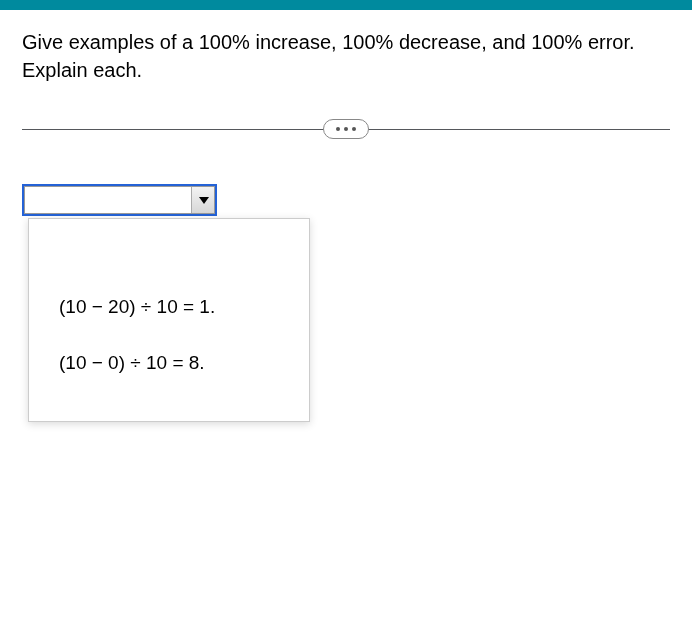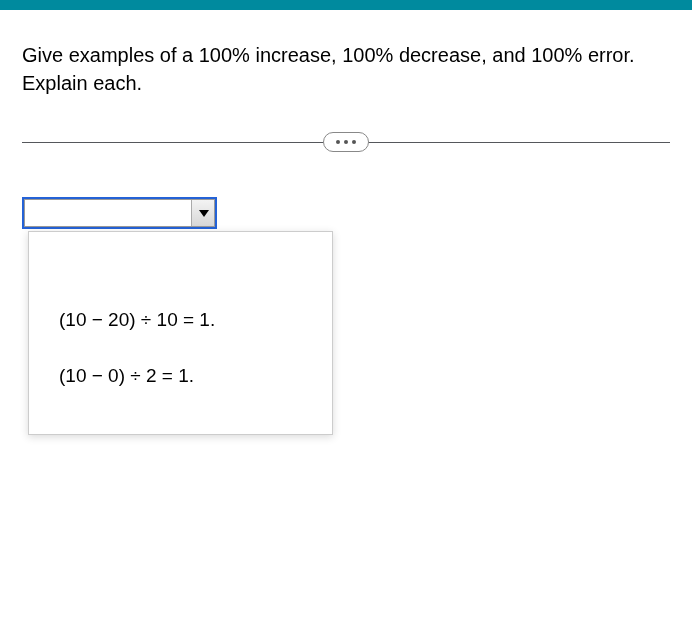--- a/index.html
+++ b/index.html
@@ -19,21 +19,20 @@
       height: 10px;
       background: #008a9e;
     }
     .content {
       padding: 18px 22px 0 22px;
     }
     .question-text {
       font-size: 20px;
       line-height: 1.4;
       color: #000;
-      margin-top: 13px;
     }
     .separator-wrap {
       position: relative;
       margin-top: 35px;
       margin-bottom: 45px;
       height: 20px;
     }
     .separator-line {
       border: none;
       border-top: 1.5px solid #55575b;
@@ -111,21 +110,21 @@
       justify-content: center;
     }
     .dropdown-button svg {
       width: 12px;
       height: 10px;
     }
     .dropdown-panel {
       position: absolute;
       top: 34px;
       left: 6px;
-      width: 305px;
+      width: 282px;
       background: #fff;
       border: 1px solid #ccc;
       box-shadow: 0 2px 8px rgba(0,0,0,0.15);
       padding: 60px 20px 30px 30px;
     }
     .dropdown-option {
       font-size: 19px;
       color: #000;
       padding: 17px 0;
       cursor: pointer;
@@ -156,17 +155,17 @@
     <div class="dropdown-select">
       <div class="dropdown-value"></div>
       <div class="dropdown-button">
         <svg viewBox="0 0 12 10">
           <polygon points="1,2 11,2 6,9" fill="#000"></polygon>
         </svg>
       </div>
     </div>
     <div class="dropdown-panel">
       <div class="dropdown-option">(10 − 20) ÷ 10 = 1.</div>
-      <div class="dropdown-option">(10 − 0) ÷ 2 = 1.</div>
+      <div class="dropdown-option">(10 − 0) ÷ 10 = 8.</div>
     </div>
   </div>
 
 </div>
 
 </body></html>

